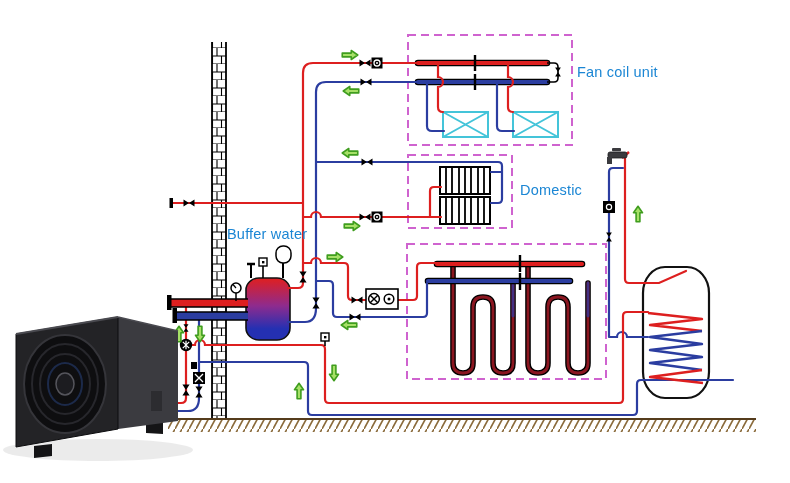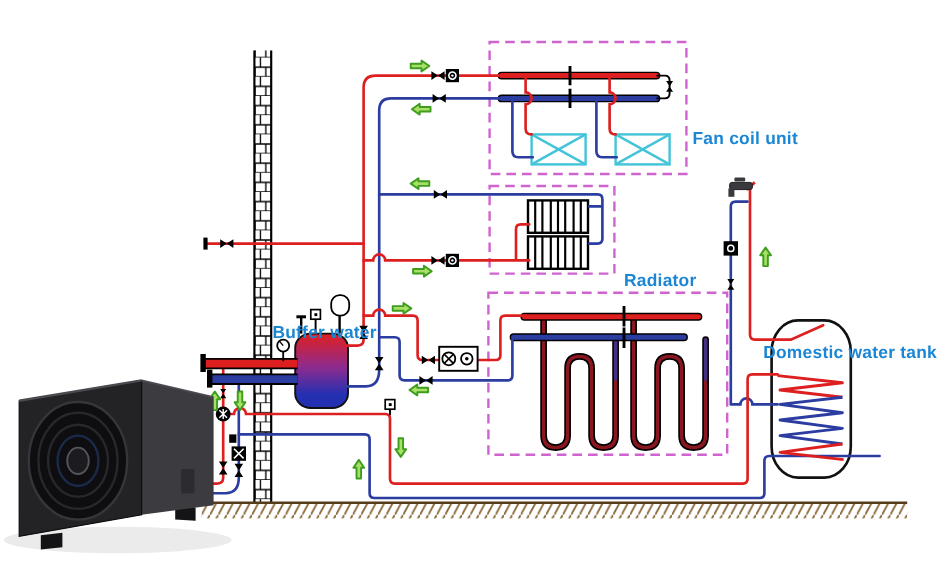--- a/index.html
+++ b/index.html
@@ -1,20 +1,20 @@
 <!DOCTYPE html>
 <html style="--supply-pipe: #dd1f1f; --return-pipe: #2b3da0; --label-text: #1b86d4; --dashed-box: #cf63cf; --flow-arrow-fill: #a6e067; --flow-arrow-stroke: #3f9d1e; --fan-coil: #44c4d9; --floor-coil: #8a1620; --floor-coil-purple: #443083; --ground-hatch: #8a6a3a; --buffer-tank-top: #e01f1f; --buffer-tank-bottom: #2430b2; --heat-pump-body: #232326; --heat-pump-side: #3b3b40;"><head>
 <meta charset="utf-8">
 <style>
   html,body{margin:0;padding:0;background:#fff;}
   #stage{position:relative;width:790px;height:483px;background:#fff;overflow:hidden;
          font-family:"Liberation Sans",sans-serif;}
   #stage svg{position:absolute;left:0;top:0;}
-  .lbl{position:absolute;font-weight:bold;font-size:14.5px;color:var(--label-text);
-       white-space:nowrap;letter-spacing:.2px;margin-top:44px;}
+  .lbl{position:absolute;font-weight:normal;font-size:14.5px;color:var(--label-text);
+       white-space:nowrap;letter-spacing:.2px;}
   
   .pipe-r{stroke:var(--supply-pipe);fill:none;stroke-width:2.2;stroke-linecap:round;}
   .pipe-b{stroke:var(--return-pipe);fill:none;stroke-width:2.2;stroke-linecap:round;}
   .hdr-o{stroke:#000;fill:none;stroke-width:6.6;stroke-linecap:round;}
   .hdr-r{stroke:var(--supply-pipe);fill:none;stroke-width:4.2;stroke-linecap:round;}
   .hdr-b{stroke:var(--return-pipe);fill:none;stroke-width:4.2;stroke-linecap:round;}
   .big-o{stroke:#000;fill:none;stroke-width:9.5;stroke-linecap:butt;}
   .big-r{stroke:var(--supply-pipe);fill:none;stroke-width:6.4;stroke-linecap:butt;}
   .big-b{stroke:var(--return-pipe);fill:none;stroke-width:6.4;stroke-linecap:butt;}
   .dash{stroke:var(--dashed-box);stroke-width:2;fill:none;stroke-dasharray:8 5;}
@@ -247,15 +247,14 @@
       <ellipse cx="65" cy="384" rx="33" ry="40" fill="none" stroke="#27272c" stroke-width="2"></ellipse>
       <ellipse cx="65" cy="384" rx="25" ry="30" fill="none" stroke="#27272c" stroke-width="2"></ellipse>
       <ellipse cx="65" cy="384" rx="17" ry="21" fill="none" stroke="#1c2a4a" stroke-width="2"></ellipse>
       <ellipse cx="65" cy="384" rx="9" ry="11" fill="#1c1c20" stroke="#55555c" stroke-width="1.5"></ellipse>
     </g>
   </g>
 </svg>
 
 <div class="lbl" style="left:227px;top:226px">Buffer water</div>
 <div class="lbl" style="left:577px;top:64px">Fan coil unit</div>
-<div class="lbl" style="left:520px;top:182px">Radiator</div>
-<div class="lbl" style="left:636px;top:242px">Domestic water tank</div>
+<div class="lbl" style="left:520px;top:182px">Domestic</div>
 </div>
 
 </body></html>

